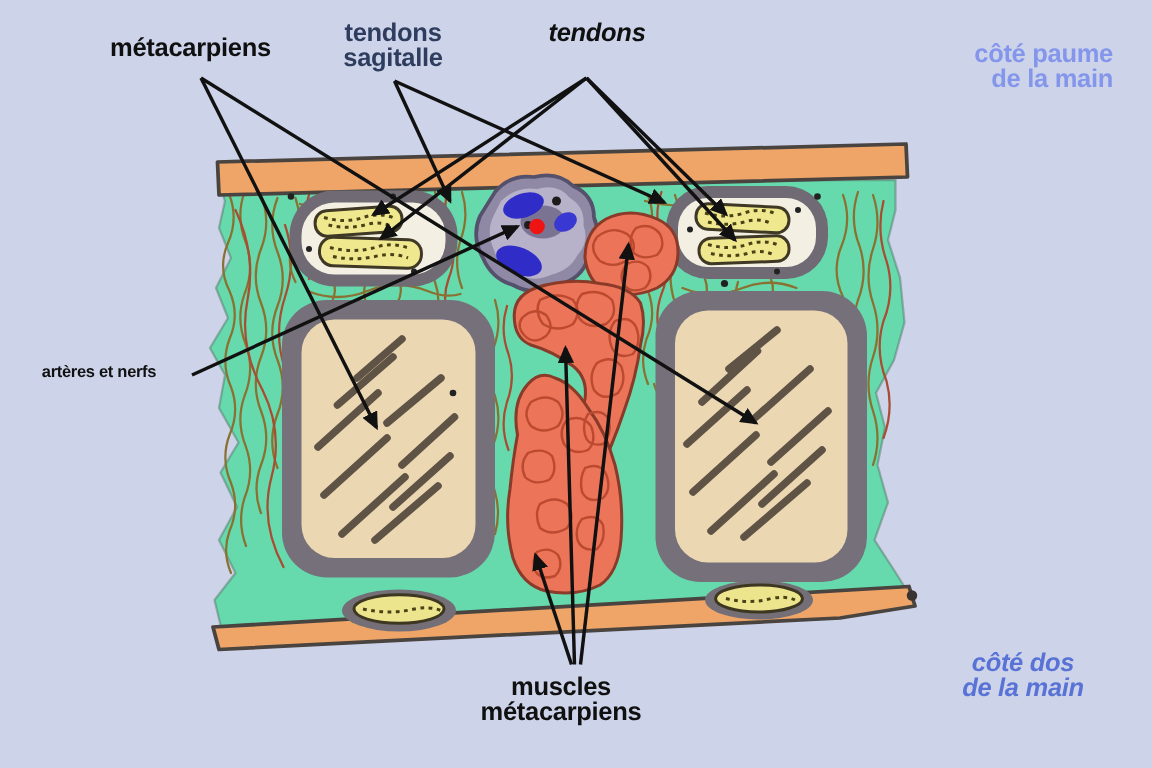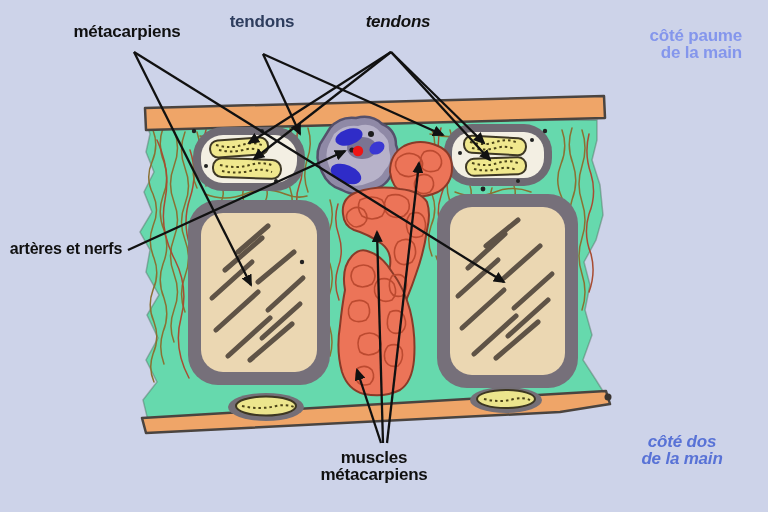--- a/index.html
+++ b/index.html
@@ -4,21 +4,21 @@
 <style>
   html,body{margin:0;padding:0;}
   body{width:768px;height:512px;overflow:hidden;background:#cdd3e9;font-family:"Liberation Sans",sans-serif;}
   .stage{position:relative;width:768px;height:512px;background:#cdd3e9;}
   svg{position:absolute;left:0;top:0;}
   .lbl{position:absolute;text-align:center;font-weight:bold;font-size:17px;line-height:17px;color:#101010;letter-spacing:-0.2px;}
   .lbl span{display:block;}
   .lbl-navy{color:#2e3d5e;}
   .lbl-paume{color:#8496ec;text-align:right;}
   .lbl-dos{color:#5872d6;}
-  .lbl-small{font-size:16px;line-height:17px;}
+  .lbl-small{font-size:11px;line-height:17px;}
   #lbl-metacarpiens{left:57px;top:23px;width:140px;}
   #lbl-cloison{left:202px;top:13px;width:120px;}
   #lbl-tendons{left:328px;top:13px;width:140px;font-style:italic;}
   #lbl-paume{left:602px;top:27px;width:140px;}
   #lbl-arteres{left:0px;top:240px;width:132px;}
   #lbl-muscles{left:304px;top:449px;width:140px;text-align:center;}
   #lbl-dos{left:612px;top:433px;width:140px;font-style:italic;}
 </style>
 </head>
 <body>
@@ -222,20 +222,21 @@
     <line x1="387" y1="443" x2="419" y2="163" marker-end="url(#ah)"></line>
   </g>
 </svg>
 
   <div class="lbl" id="lbl-metacarpiens">
     <span>métacarpiens</span>
   </div>
 
   <div class="lbl lbl-navy" id="lbl-cloison">
     <span>tendons</span>
+    <span>sagitalle</span>
   </div>
 
   <div class="lbl" id="lbl-tendons">
     <span>tendons</span>
   </div>
 
   <div class="lbl lbl-paume" id="lbl-paume">
     <span>côté paume</span>
     <span>de la main</span>
   </div>

